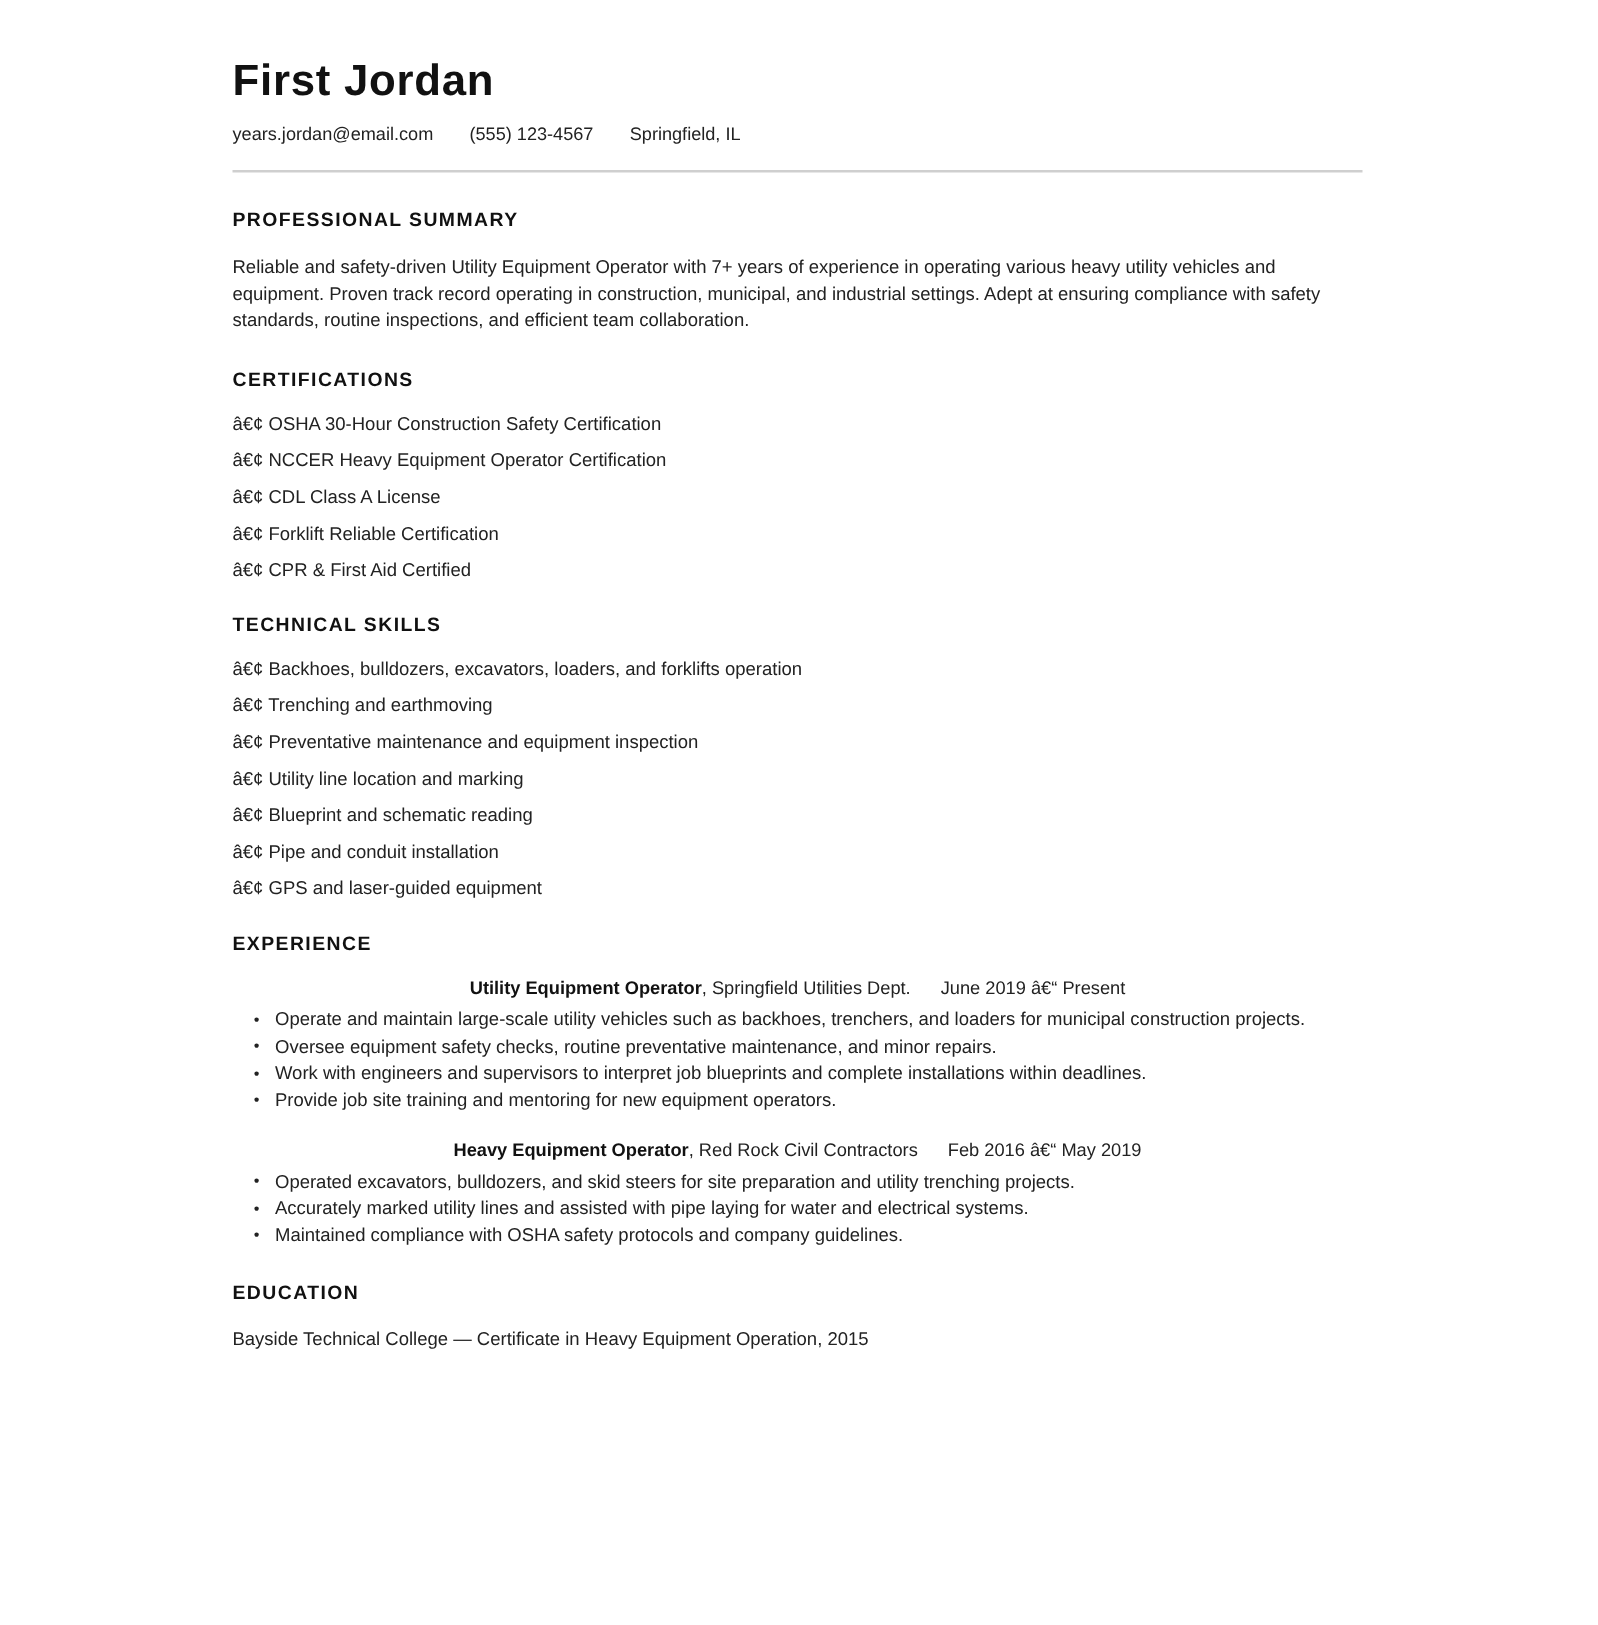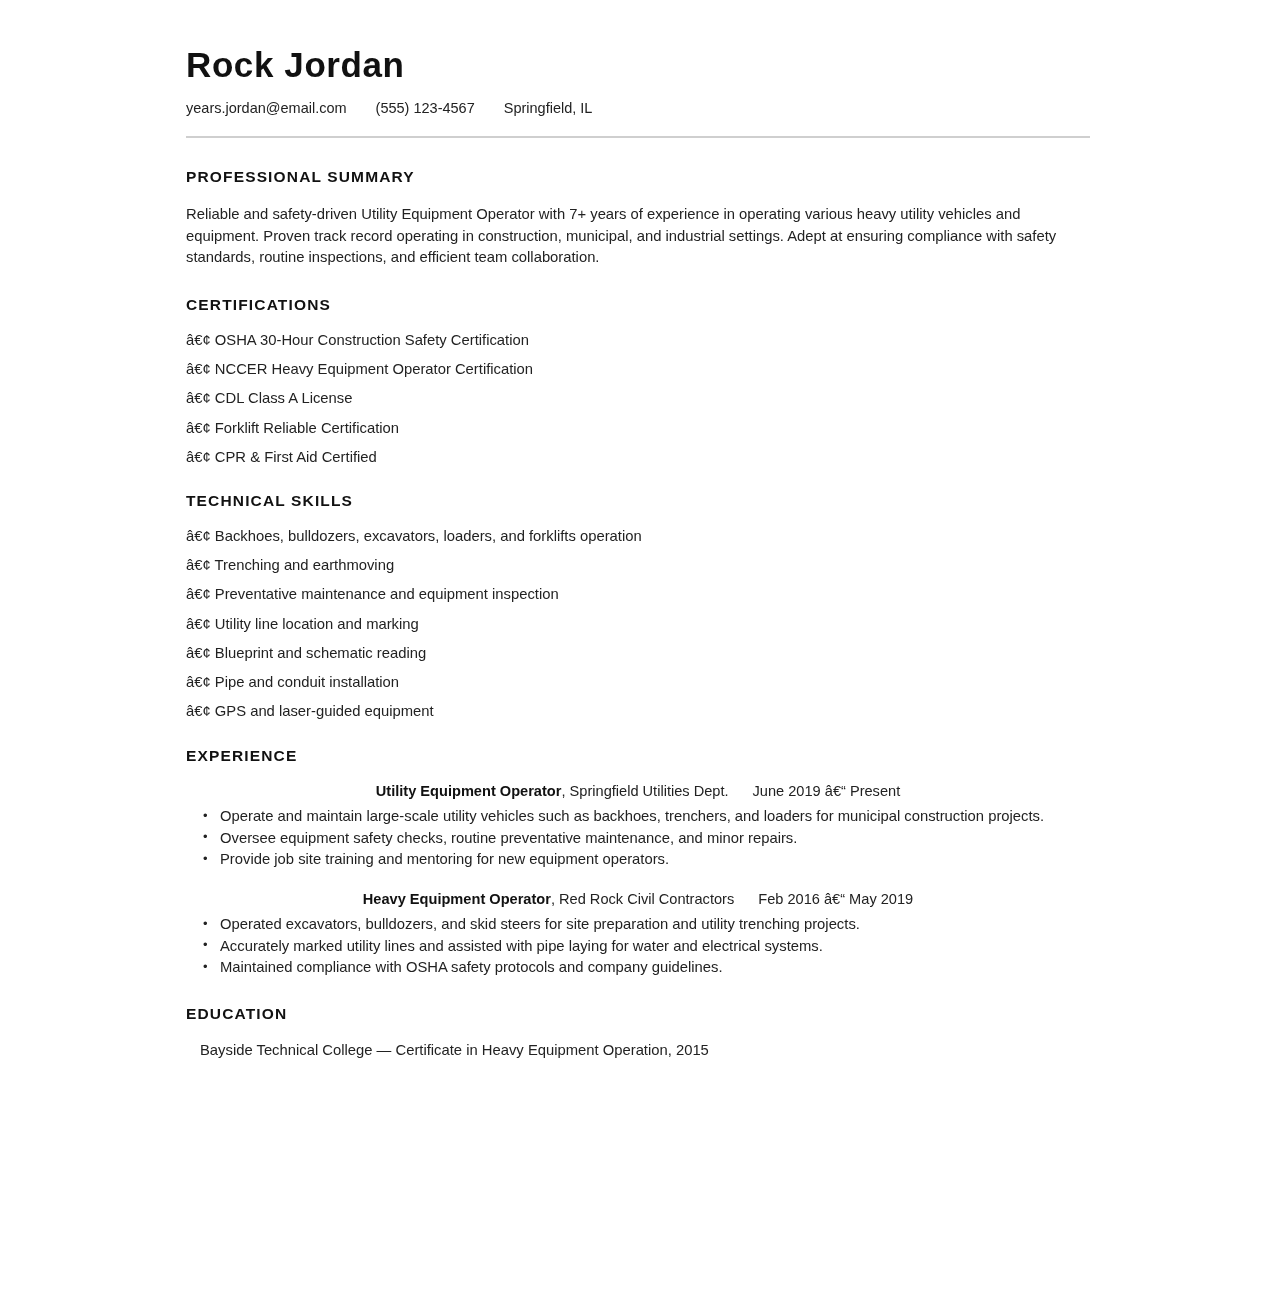--- a/index.html
+++ b/index.html
@@ -117,30 +117,30 @@
     top: -0.5px;
     font-size: 13px;
     color: #222222;
   }
 
   
   .education-text {
     font-size: 14.8px;
     line-height: 1.4;
     color: #222222;
-    margin: 14px;
+    margin: 0;
   }
 </style>
 </head>
 <body>
 
 <div class="page">
 
   <div>
-    <h1 class="name">Rock Jordan</h1>
+    <h1 class="name">First Jordan</h1>
     <div class="contact-line">
       <span class="contact-item">years.jordan@email.com</span><span class="contact-gap"></span><span class="contact-item">(555) 123-4567</span><span class="contact-gap"></span><span class="contact-item">Springfield, IL</span>
     </div>
   </div>
   <hr class="header-rule">
 
   <div class="section">
     <h2 class="section-title">PROFESSIONAL SUMMARY</h2>
     <p class="summary-text">Reliable and safety-driven Utility Equipment Operator with 7+ years of experience in operating various heavy utility vehicles and equipment. Proven track record operating in construction, municipal, and industrial settings. Adept at ensuring compliance with safety standards, routine inspections, and efficient team collaboration.</p>
   </div>
@@ -173,20 +173,21 @@
     <h2 class="section-title">EXPERIENCE</h2>
 
     <div class="job">
       <div class="job-head">
         <div class="job-left"><span class="job-title">Utility Equipment Operator</span><span class="job-employer">, Springfield Utilities Dept.</span></div>
         <div class="job-dates">June 2019 â€“ Present</div>
       </div>
       <ul class="bullets">
         <li>Operate and maintain large-scale utility vehicles such as backhoes, trenchers, and loaders for municipal construction projects.</li>
         <li>Oversee equipment safety checks, routine preventative maintenance, and minor repairs.</li>
+        <li>Work with engineers and supervisors to interpret job blueprints and complete installations within deadlines.</li>
         <li>Provide job site training and mentoring for new equipment operators.</li>
       </ul>
     </div>
 
     <div class="job">
       <div class="job-head">
         <div class="job-left"><span class="job-title">Heavy Equipment Operator</span><span class="job-employer">, Red Rock Civil Contractors</span></div>
         <div class="job-dates">Feb 2016 â€“ May 2019</div>
       </div>
       <ul class="bullets">

